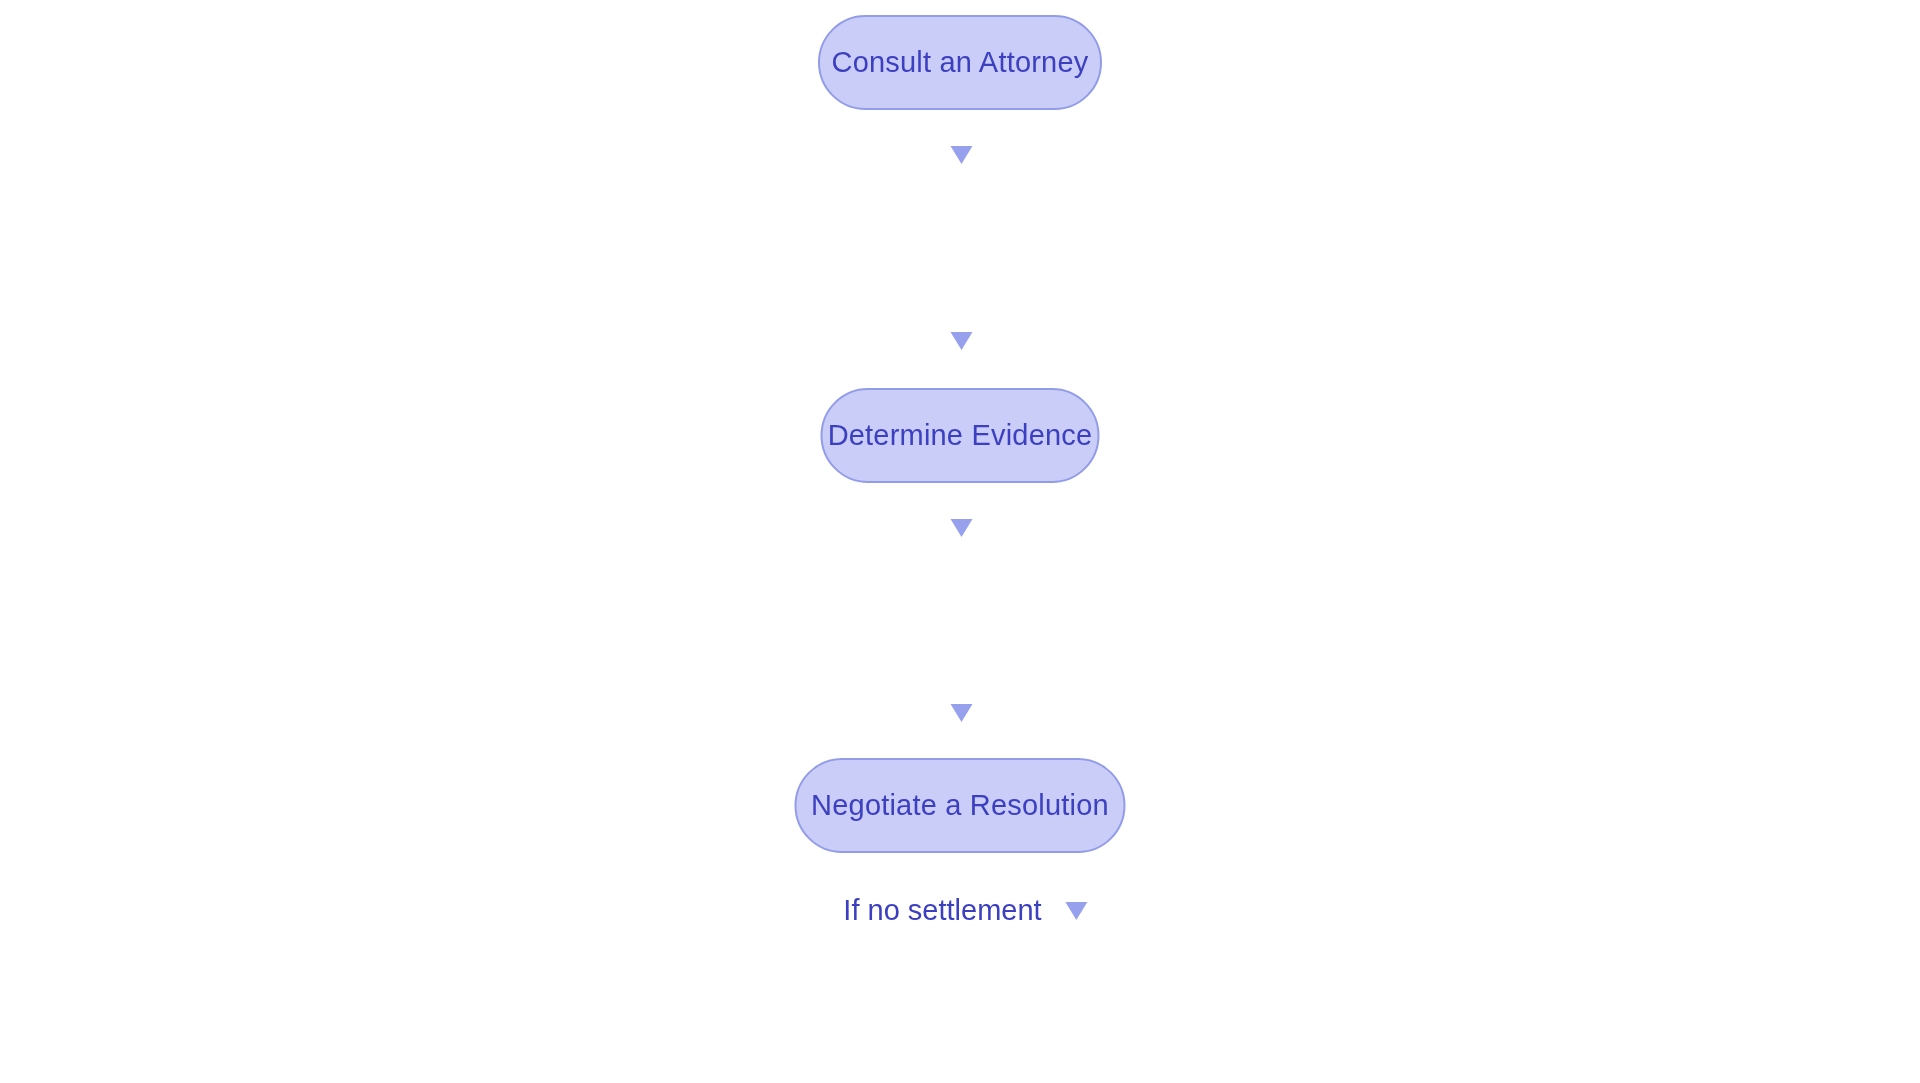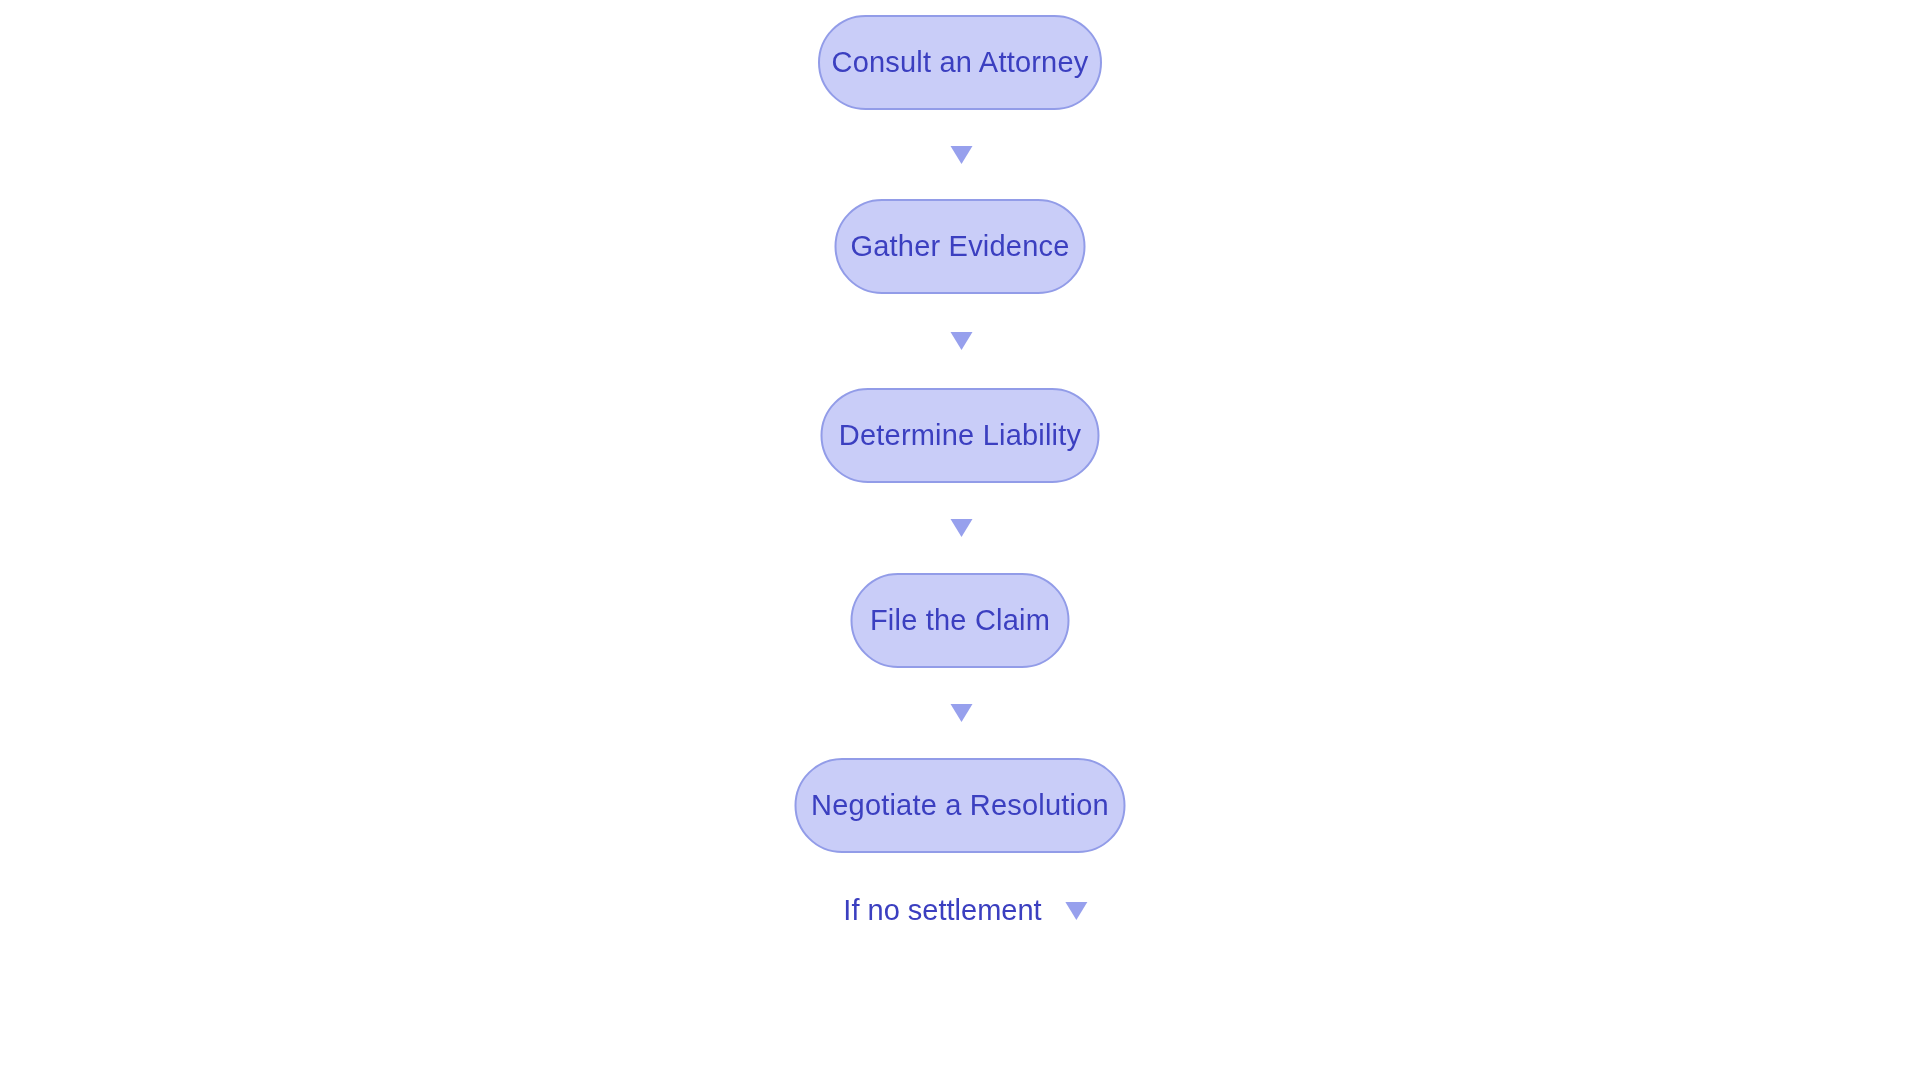--- a/index.html
+++ b/index.html
@@ -85,41 +85,35 @@
 
   <div class="node n1">
     <span class="node-label">Consult an Attorney</span>
   </div>
 
   <div class="connector c1">
     <div class="line"></div>
     <div class="arrowhead"></div>
   </div>
 
-  <div class="node n2">
-    <span class="node-label">Gather Evidence</span>
-  </div>
 
   <div class="connector c2">
     <div class="line"></div>
     <div class="arrowhead"></div>
   </div>
 
   <div class="node n3">
-    <span class="node-label">Determine Liability</span>
+    <span class="node-label">Determine Evidence</span>
   </div>
 
   <div class="connector c3">
     <div class="line"></div>
     <div class="arrowhead"></div>
   </div>
 
-  <div class="node n4">
-    <span class="node-label">File the Claim</span>
-  </div>
 
   <div class="connector c4">
     <div class="line"></div>
     <div class="arrowhead"></div>
   </div>
 
   <div class="node n5">
     <span class="node-label">Negotiate a Resolution</span>
   </div>
 

